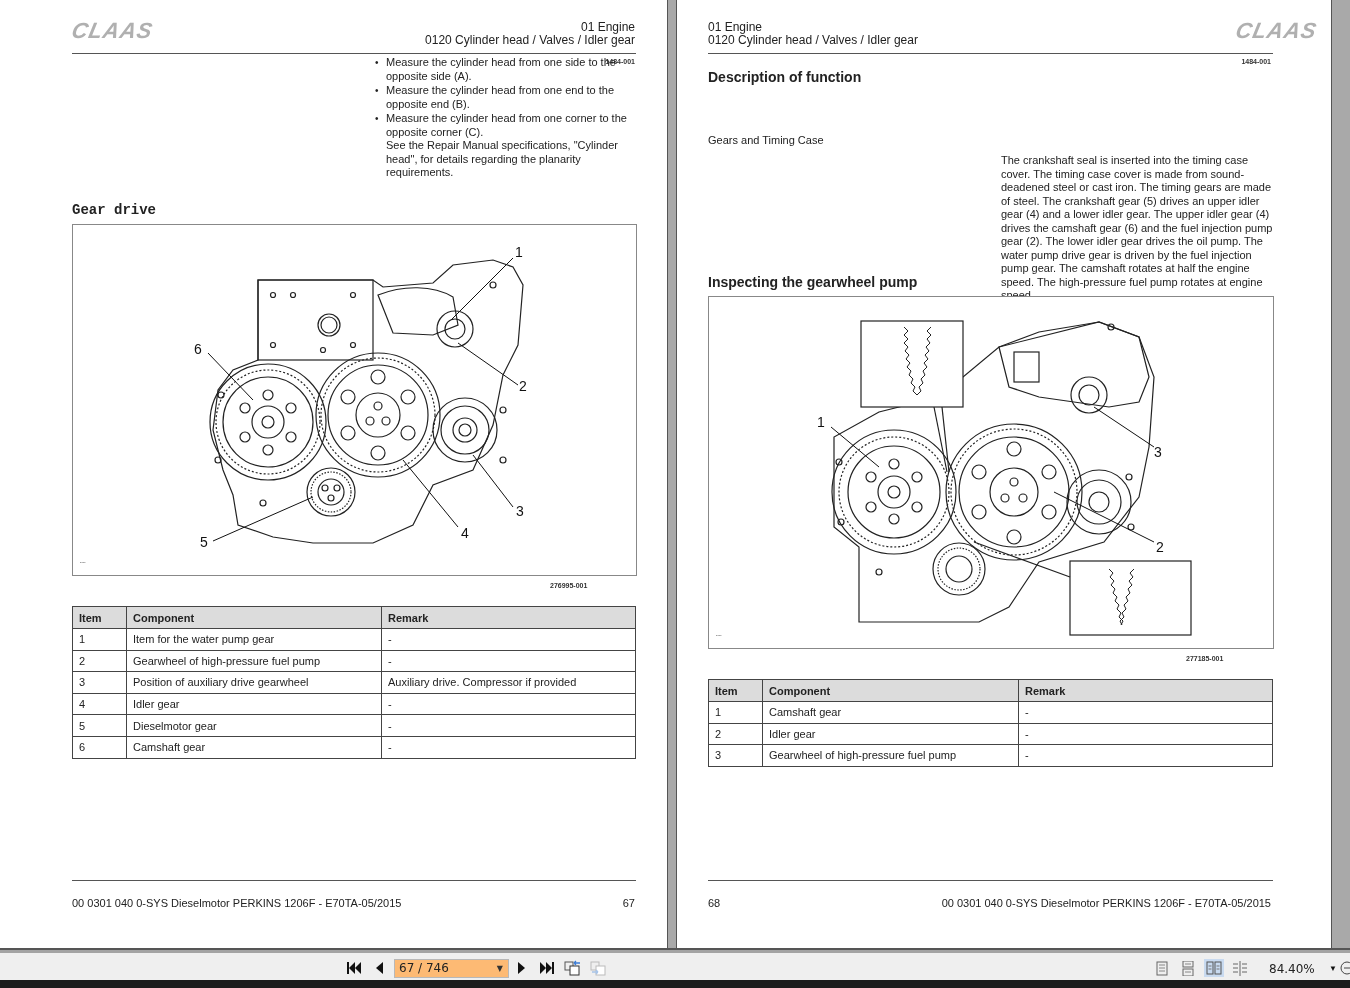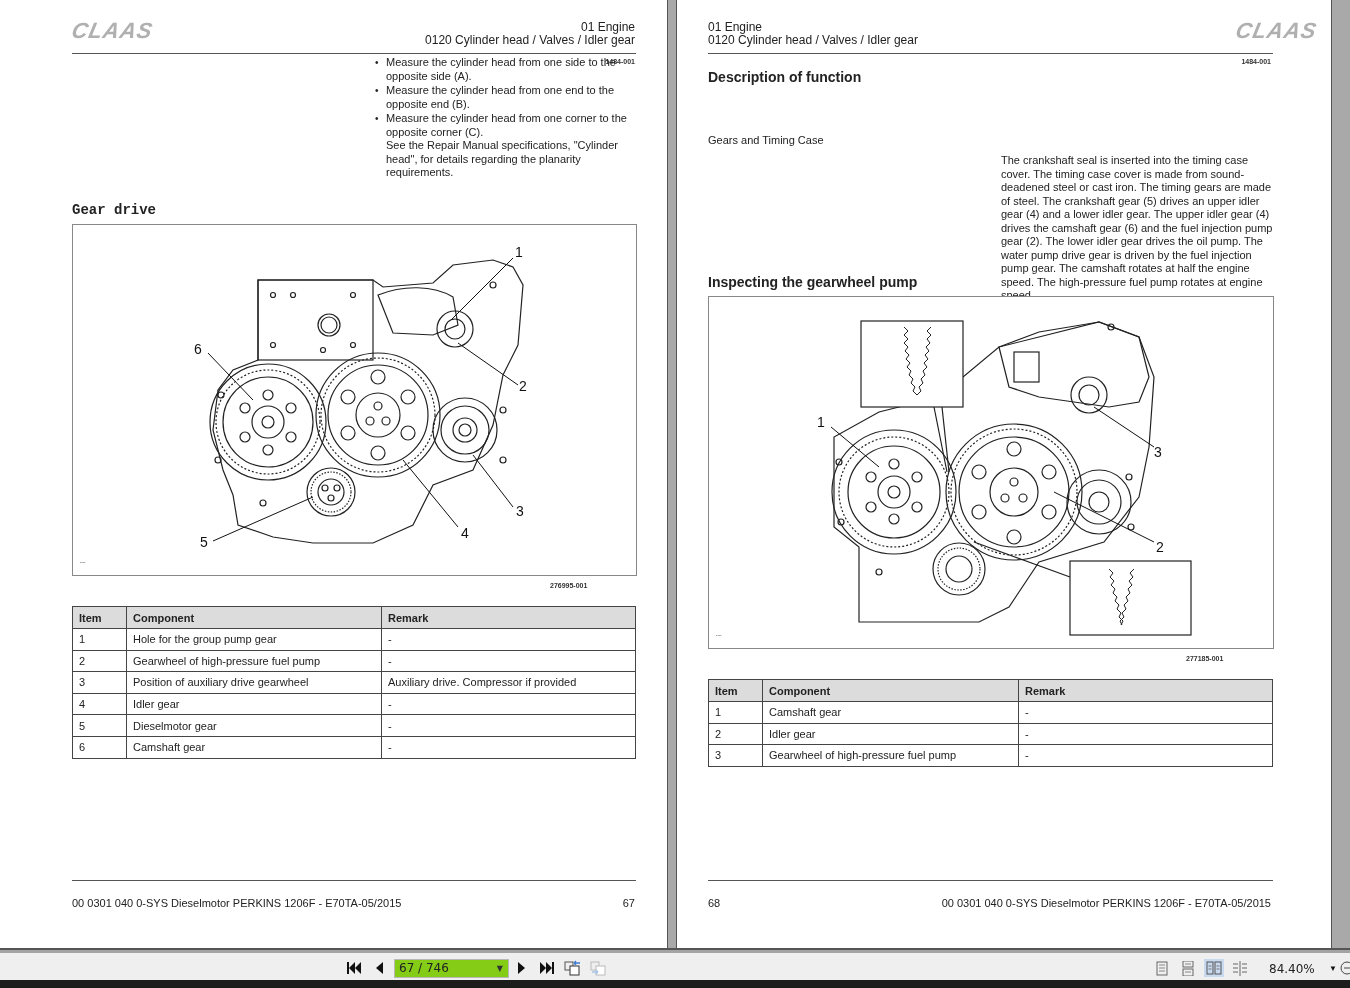--- a/index.html
+++ b/index.html
@@ -26,21 +26,21 @@
     .fig-ref { position: absolute; font-size: 7px; font-weight: bold; color: #333; }
     table.items { position: absolute; border-collapse: collapse; font-size: 11px; color: #222; border-radius: 19px; }
     table.items th { background: #dcdcdc; font-weight: bold; text-align: left; padding: 0 6px; height: 22px; border: 1px solid #444; }
     table.items td { padding: 0 6px; height: 21.6px; border: 1px solid #444; }
     .ftr-line { position: absolute; height: 1px; background: #555; }
     .ftr { position: absolute; font-size: 11px; color: #222; }
     .toolbar { position: absolute; left: 0; top: 950px; width: 1350px; height: 30px; background: #efefef; border-top: 3px solid #a3a3a3; }
     .toolbar-top { position: absolute; left: 0; top: 948px; width: 1350px; height: 2px; background: #555; }
     .taskbar { position: absolute; left: 0; top: 980px; width: 1350px; height: 8px; background: #1c1c1c; }
     .tb-btn { position: absolute; top: 7px; height: 16px; display: flex; align-items: center; justify-content: center; cursor: pointer; color: #111; }
-    .page-input { position: absolute; left: 394px; top: 6px; width: 115px; height: 19px; background: #84cc16; border: 1px solid #b8b8b8; font-size: 12px; padding-left: 4px; line-height: 17px; color: #222; font-family: "DejaVu Sans", sans-serif; }
+    .page-input { position: absolute; left: 394px; top: 6px; width: 115px; height: 19px; background: #fdba74; border: 1px solid #b8b8b8; font-size: 12px; padding-left: 4px; line-height: 17px; color: #222; font-family: "DejaVu Sans", sans-serif; }
     .page-input .dd { position: absolute; right: 5px; top: 0; font-size: 8px; color: #333; }
     .zoom-val { position: absolute; left: 1269px; top: 9px; font-size: 12px; color: #222; font-family: "DejaVu Sans", sans-serif; }
     .view-btn { position: absolute; top: 6px; width: 20px; height: 18px; display: flex; align-items: center; justify-content: center; }
     .view-btn.active { background: #c8daf0; }
   </style>
 </head>
 <body>
 
 <div class="viewer">
 
@@ -152,21 +152,21 @@
       <thead>
         <tr>
           <th style="width:54px;">Item</th>
           <th style="width:255px;">Component</th>
           <th>Remark</th>
         </tr>
       </thead>
       <tbody>
         <tr>
             <td>1</td>
-            <td>Hole for the group pump gear</td>
+            <td>Item for the water pump gear</td>
             <td>-</td>
           </tr>
         <tr>
             <td>2</td>
             <td>Gearwheel of high-pressure fuel pump</td>
             <td>-</td>
           </tr>
         <tr>
             <td>3</td>
             <td>Position of auxiliary drive gearwheel</td>

